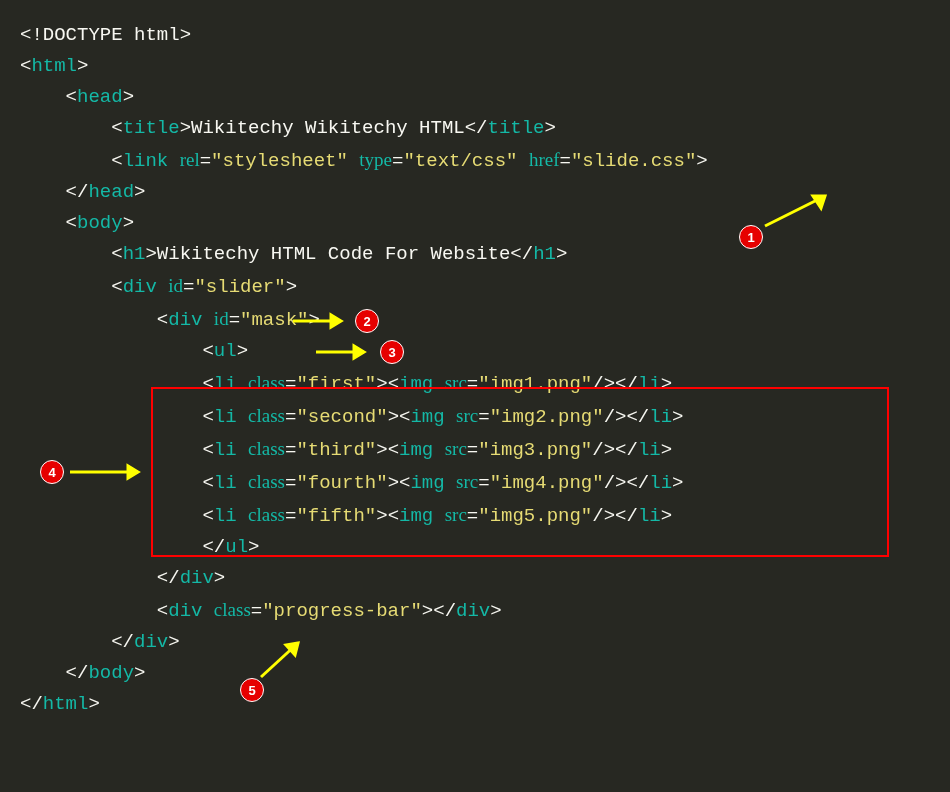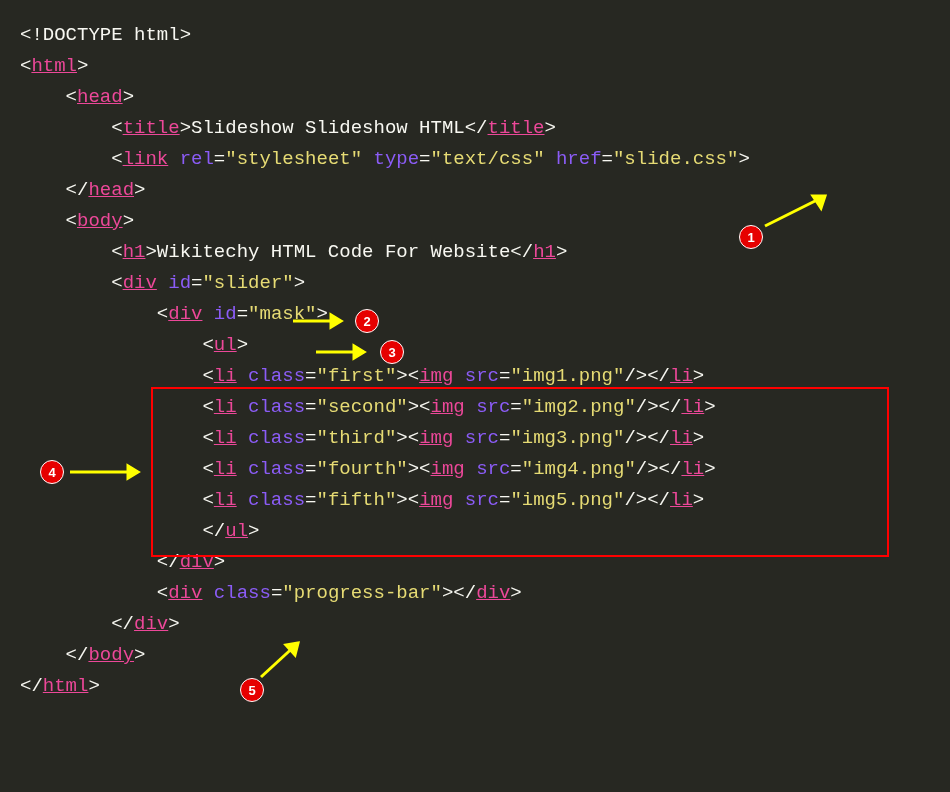--- a/index.html
+++ b/index.html
@@ -17,22 +17,22 @@
     height: 792px;
     overflow: hidden;
   }
   .code {
     position: absolute;
     left: 20px;
     top: 20px;
     white-space: pre;
   }
   .w  { color: #f8f8f2; }   
-  .p  { color: #ec4899; text-decoration: underline; }   
-  .g  { color: #8b5cf6; }   
+  .p  { color: #14b8a6; }   
+  .g  { color: #14b8a6; font-family: Liberation Serif, serif; }   
   .y  { color: #e6db74; }   
 
   
   .arrow {
     position: absolute;
     pointer-events: none;
   }
   .arrow line, .arrow polygon {
     stroke: #ffff00;
     fill: #ffff00;
@@ -66,21 +66,21 @@
   }
 </style>
 </head>
 <body>
 
 <div id="stage">
 
   <div class="code"><span class="w">&lt;!DOCTYPE html&gt;</span>
 <span class="w">&lt;</span><span class="p">html</span><span class="w">&gt;</span>
 <span class="w">    &lt;</span><span class="p">head</span><span class="w">&gt;</span>
-<span class="w">        &lt;</span><span class="p">title</span><span class="w">&gt;</span><span class="w">Slideshow Slideshow HTML</span><span class="w">&lt;/</span><span class="p">title</span><span class="w">&gt;</span>
+<span class="w">        &lt;</span><span class="p">title</span><span class="w">&gt;</span><span class="w">Wikitechy Wikitechy HTML</span><span class="w">&lt;/</span><span class="p">title</span><span class="w">&gt;</span>
 <span class="w">        &lt;</span><span class="p">link</span><span class="w"> </span><span class="g">rel</span><span class="w">=</span><span class="y">"stylesheet"</span><span class="w"> </span><span class="g">type</span><span class="w">=</span><span class="y">"text/css"</span><span class="w"> </span><span class="g">href</span><span class="w">=</span><span class="y">"slide.css"</span><span class="w">&gt;</span>
 <span class="w">    &lt;/</span><span class="p">head</span><span class="w">&gt;</span>
 <span class="w">    &lt;</span><span class="p">body</span><span class="w">&gt;</span>
 <span class="w">        &lt;</span><span class="p">h1</span><span class="w">&gt;</span><span class="w">Wikitechy HTML Code For Website</span><span class="w">&lt;/</span><span class="p">h1</span><span class="w">&gt;</span>
 <span class="w">        &lt;</span><span class="p">div</span><span class="w"> </span><span class="g">id</span><span class="w">=</span><span class="y">"slider"</span><span class="w">&gt;</span>
 <span class="w">            &lt;</span><span class="p">div</span><span class="w"> </span><span class="g">id</span><span class="w">=</span><span class="y">"mask"</span><span class="w">&gt;</span>
 <span class="w">                &lt;</span><span class="p">ul</span><span class="w">&gt;</span>
 <span class="w">                &lt;</span><span class="p">li</span><span class="w"> </span><span class="g">class</span><span class="w">=</span><span class="y">"first"</span><span class="w">&gt;&lt;</span><span class="p">img</span><span class="w"> </span><span class="g">src</span><span class="w">=</span><span class="y">"img1.png"</span><span class="w">/&gt;&lt;/</span><span class="p">li</span><span class="w">&gt;</span>
 <span class="w">                &lt;</span><span class="p">li</span><span class="w"> </span><span class="g">class</span><span class="w">=</span><span class="y">"second"</span><span class="w">&gt;&lt;</span><span class="p">img</span><span class="w"> </span><span class="g">src</span><span class="w">=</span><span class="y">"img2.png"</span><span class="w">/&gt;&lt;/</span><span class="p">li</span><span class="w">&gt;</span>
 <span class="w">                &lt;</span><span class="p">li</span><span class="w"> </span><span class="g">class</span><span class="w">=</span><span class="y">"third"</span><span class="w">&gt;&lt;</span><span class="p">img</span><span class="w"> </span><span class="g">src</span><span class="w">=</span><span class="y">"img3.png"</span><span class="w">/&gt;&lt;/</span><span class="p">li</span><span class="w">&gt;</span>

